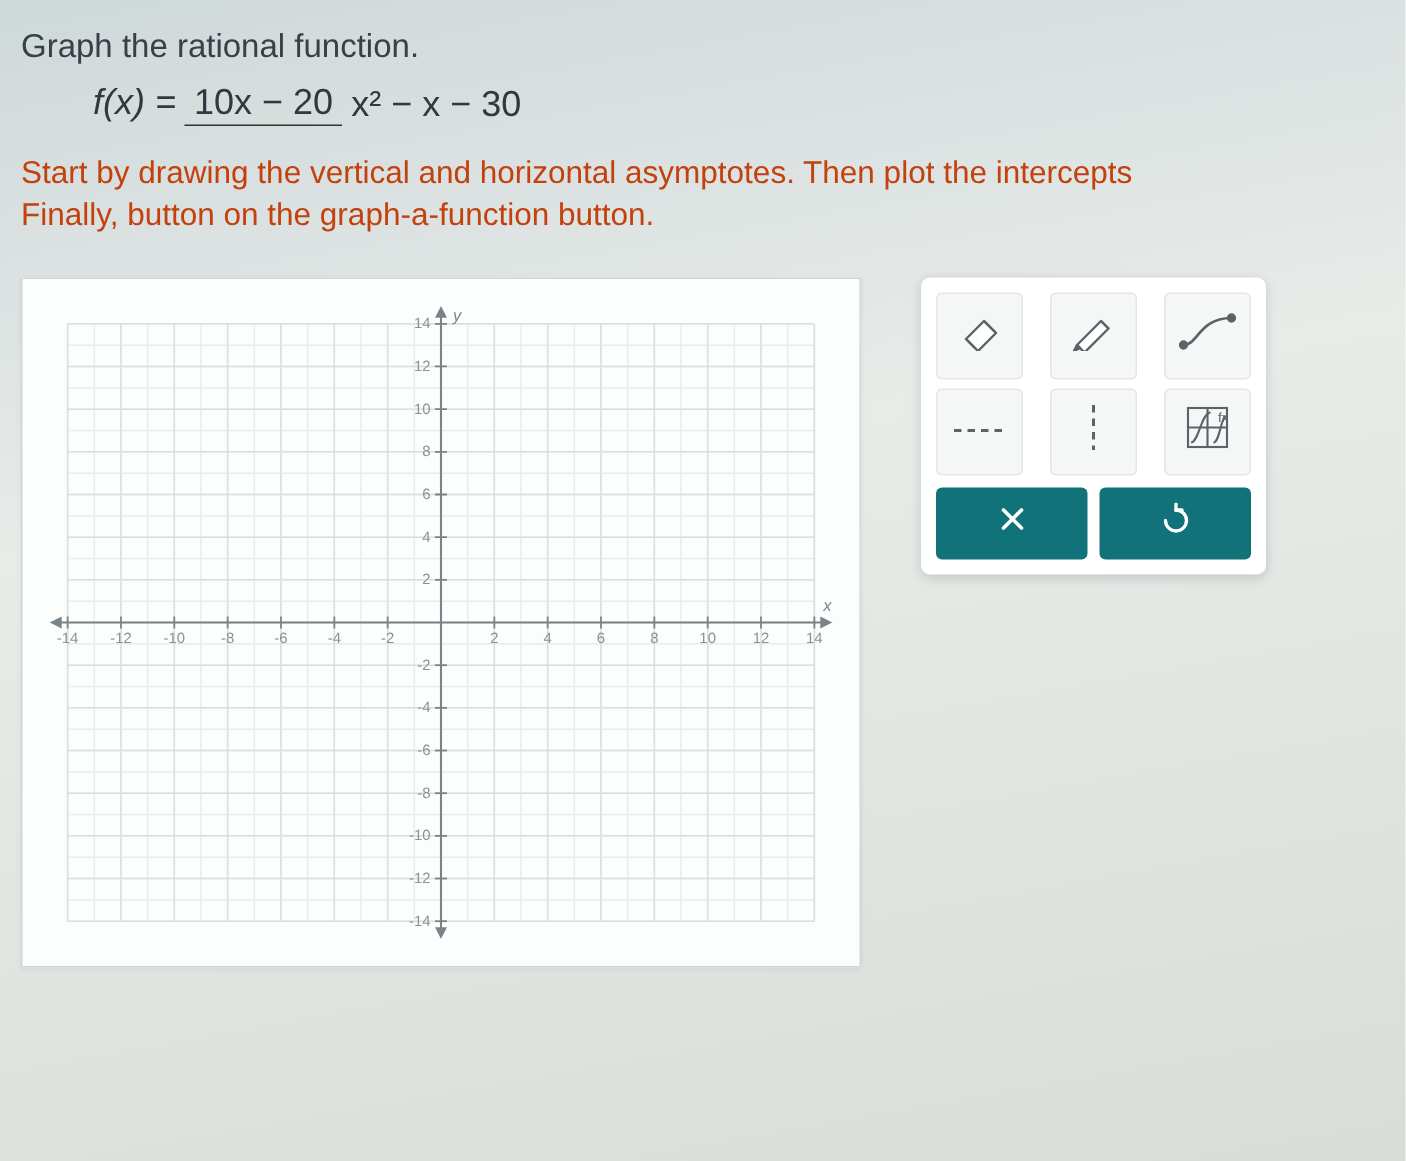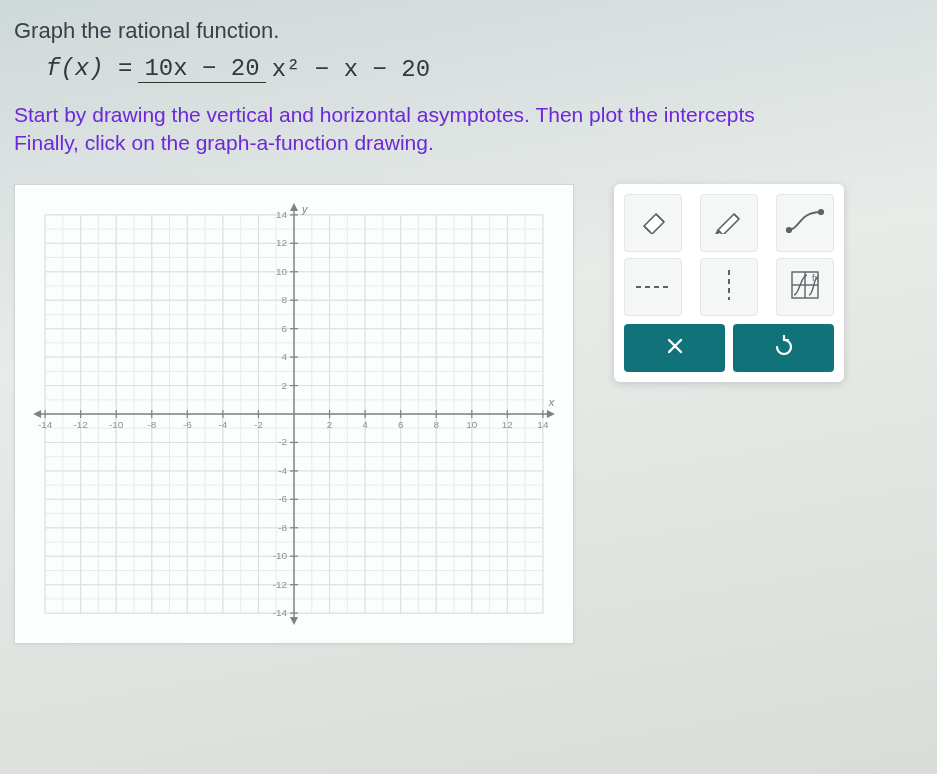--- a/index.html
+++ b/index.html
@@ -11,40 +11,40 @@
     padding: 18px 14px;
     color: #333;
     overflow: hidden;
   }
   .prompt-line {
     font-size: 22px;
     color: #384048;
     margin-bottom: 0;
   }
   .formula {
-    margin: 10px 0 18px 32px;
+    margin: 10px 0 18px 48px;
     display: flex;
     align-items: center;
-    font-family: Liberation Mono, monospace;
+    font-family: Liberation Sans, sans-serif;
     font-size: 24px;
     color: #303840;
     font-style: italic;
   }
   .formula .lhs { margin-right: 6px; }
   .frac {
     display: inline-flex;
     align-items: center;
     vertical-align: middle;
   }
   .frac .num, .frac .den { padding: 0 6px; font-style: normal; }
   .frac .num { border-bottom: 1.5px solid #333; }
   .frac .den { padding-top: 2px; }
   .instruction {
     font-size: 21px;
-    color: #6d28d9;
+    color: #c2410c;
     line-height: 1.35;
     margin-bottom: 26px;
   }
   .work-area {
     display: flex;
     align-items: flex-start;
     gap: 40px;
   }
   
   .graph-panel {
@@ -102,27 +102,27 @@
 </style>
 </head>
 <body>
 
 <div class="prompt-line">Graph the rational function.</div>
 
 <div class="formula">
   <span class="lhs">f(x) =</span>
   <span class="frac">
     <span class="num">10x − 20</span>
-    <span class="den">x² − x − 20</span>
+    <span class="den">x² − x − 30</span>
   </span>
 </div>
 
 <div class="instruction">
   <span>Start by drawing the vertical and horizontal asymptotes. Then plot the intercepts</span><br>
-  <span>Finally, click on the graph-a-function drawing.</span>
+  <span>Finally, button on the graph-a-function button.</span>
 </div>
 
 <div class="work-area">
   <div class="graph-panel">
     <svg id="graph-svg" viewBox="0 0 560 460">
         <line x1="30" y1="430" x2="30" y2="30" stroke="#e8eceb" stroke-width="1"></line>
         <line x1="47.85714285714286" y1="430" x2="47.85714285714286" y2="30" stroke="#e8eceb" stroke-width="1"></line>
         <line x1="65.71428571428572" y1="430" x2="65.71428571428572" y2="30" stroke="#e8eceb" stroke-width="1"></line>
         <line x1="83.57142857142857" y1="430" x2="83.57142857142857" y2="30" stroke="#e8eceb" stroke-width="1"></line>
         <line x1="101.42857142857143" y1="430" x2="101.42857142857143" y2="30" stroke="#e8eceb" stroke-width="1"></line>

